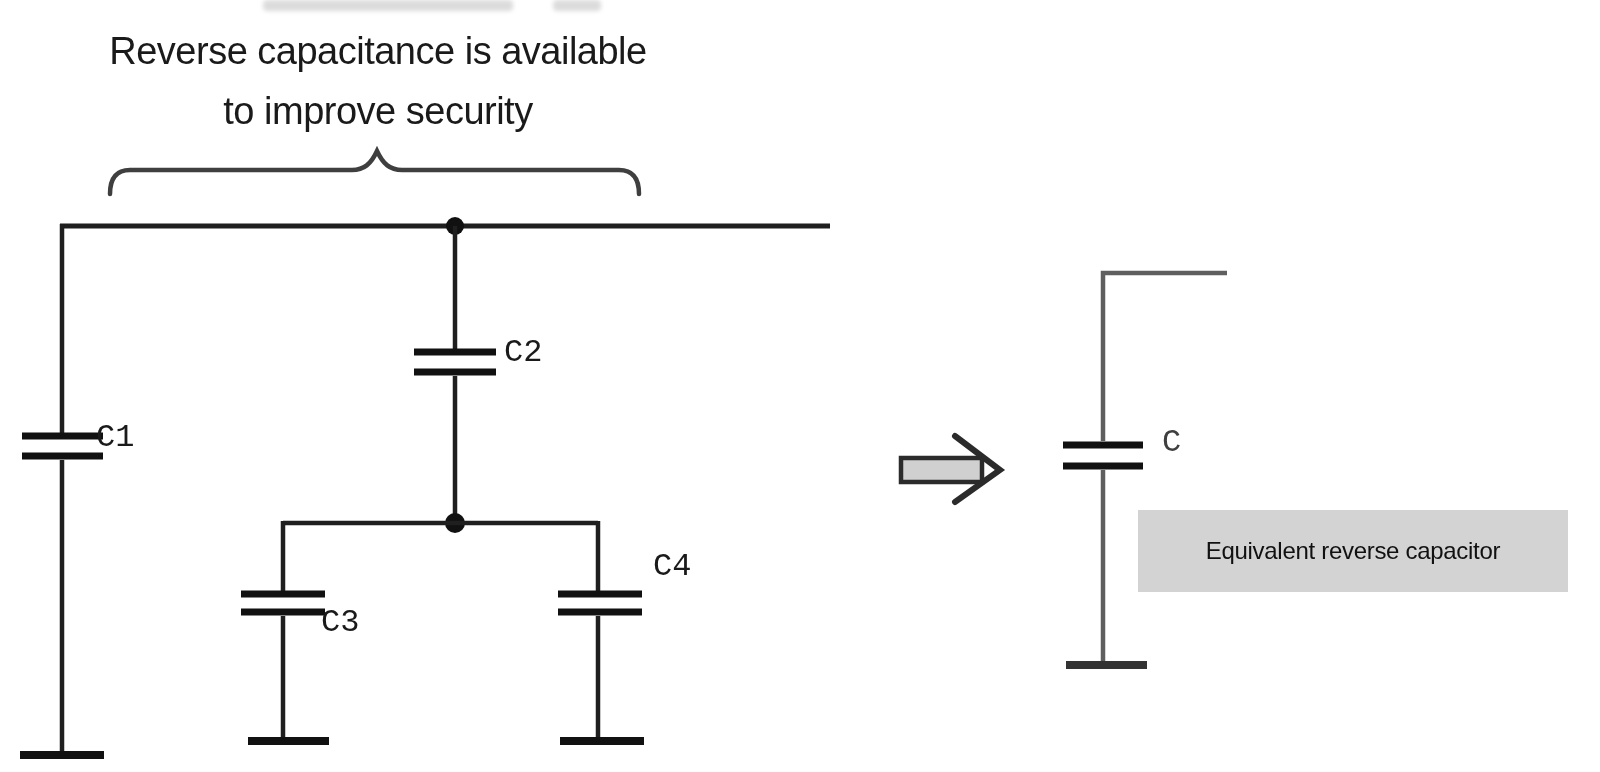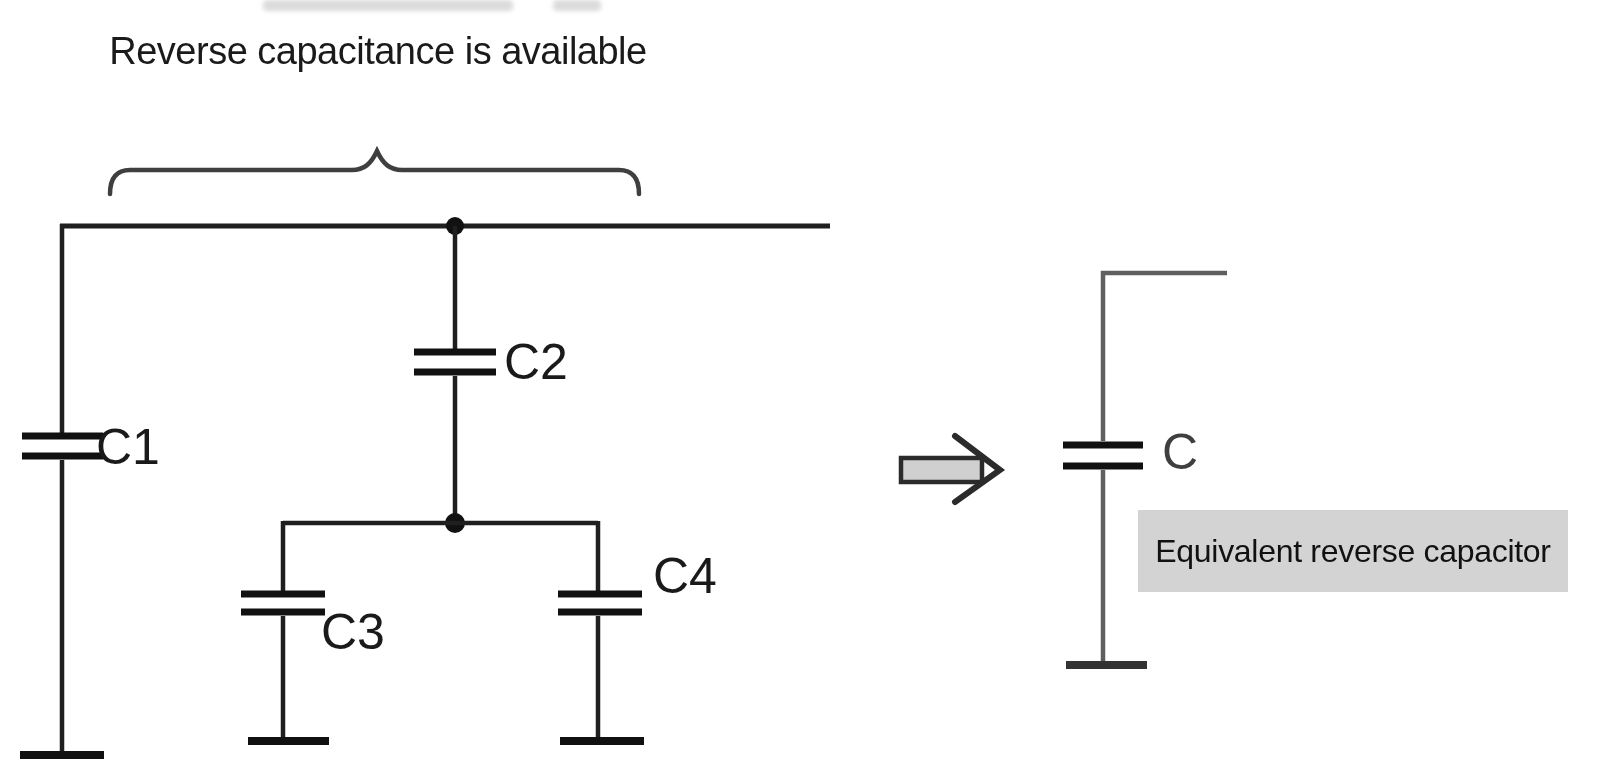--- a/index.html
+++ b/index.html
@@ -17,37 +17,37 @@
     text-align:center;
     font-size:38px;letter-spacing:-0.5px;
     color:var(--color-text,#1a1a1a);
     white-space:nowrap;
   }
   #annotation-line1{top:30px;}
   #annotation-line2{top:90px;}
 
   .cap-label{
     position:absolute;
-    font-family:Liberation Sans, sans-serif;
-    font-size:50px;line-height:1;
+    font-family:Liberation Mono, monospace;
+    font-size:32px;line-height:1;
     color:var(--color-text,#1a1a1a);
     white-space:nowrap;
   }
   #label-c1{left:96px;top:422px;}
   #label-c2{left:504px;top:337px;}
   #label-c3{left:321px;top:607px;}
   #label-c4{left:653px;top:551px;}
   #label-c-eq{left:1162px;top:427px;color:#3f3f3f;}
 
   #equivalent-label-box{
     position:absolute;left:1138px;top:510px;
     width:430px;height:82px;
     background:var(--color-label_box_bg,#d3d3d3);
     display:flex;align-items:center;justify-content:center;
-    font-size:32px;letter-spacing:-0.3px;
+    font-size:24px;letter-spacing:-0.3px;
     color:#111111;
     white-space:nowrap;
   }
 
   .top-artifact{
     position:absolute;top:0;height:11px;
     background:#9a9a9a;opacity:0.35;
     filter:blur(2px);
     border-radius:4px;
   }
@@ -101,20 +101,21 @@
     </g>
 
     <polyline points="1227,273 1103,273 1103,441" fill="none" style="stroke:var(--color-equivalent_wire,#5f5f5f)" stroke-width="4.5"></polyline>
     <line x1="1063" y1="445" x2="1143" y2="445" style="stroke:var(--color-plate,#111)" stroke-width="7"></line>
     <line x1="1063" y1="466" x2="1143" y2="466" style="stroke:var(--color-plate,#111)" stroke-width="7"></line>
     <line x1="1103" y1="470" x2="1103" y2="667" style="stroke:var(--color-equivalent_wire,#5f5f5f)" stroke-width="4.5"></line>
     <line x1="1066" y1="665" x2="1147" y2="665" style="stroke:#333333" stroke-width="8"></line>
   </svg>
 
   <div id="annotation-line1" class="annotation">Reverse capacitance is available</div>
+  <div id="annotation-line2" class="annotation">to improve security</div>
 
   <div id="label-c1" class="cap-label">C1</div>
   <div id="label-c2" class="cap-label">C2</div>
   <div id="label-c3" class="cap-label">C3</div>
   <div id="label-c4" class="cap-label">C4</div>
   <div id="label-c-eq" class="cap-label">C</div>
 
   <div id="equivalent-label-box">Equivalent reverse capacitor</div>
 </div>
 

